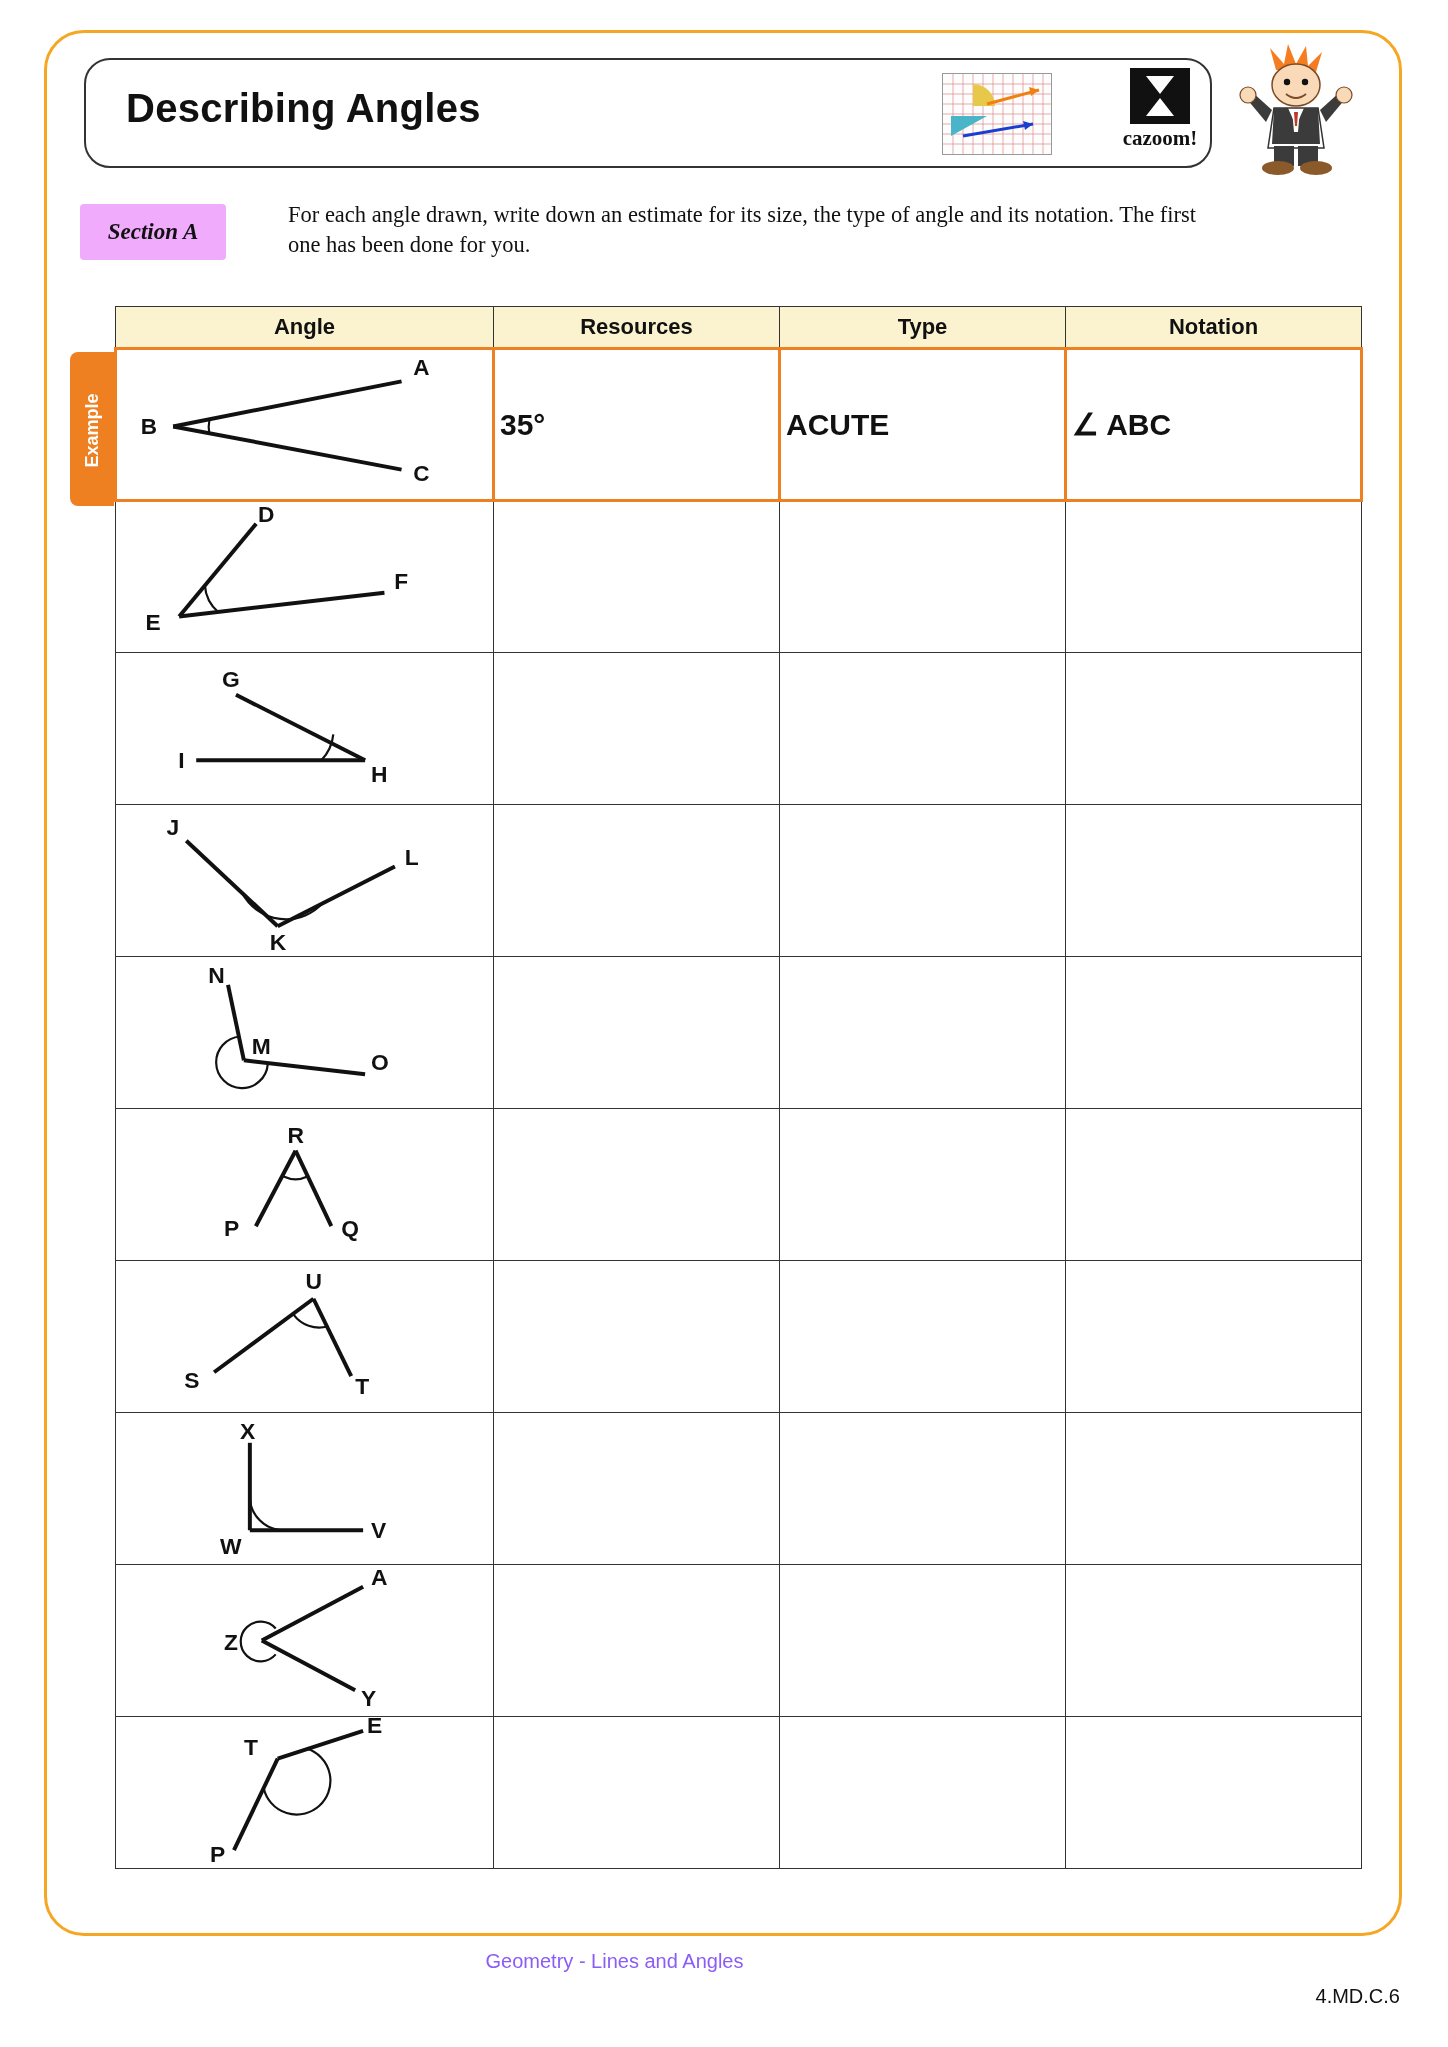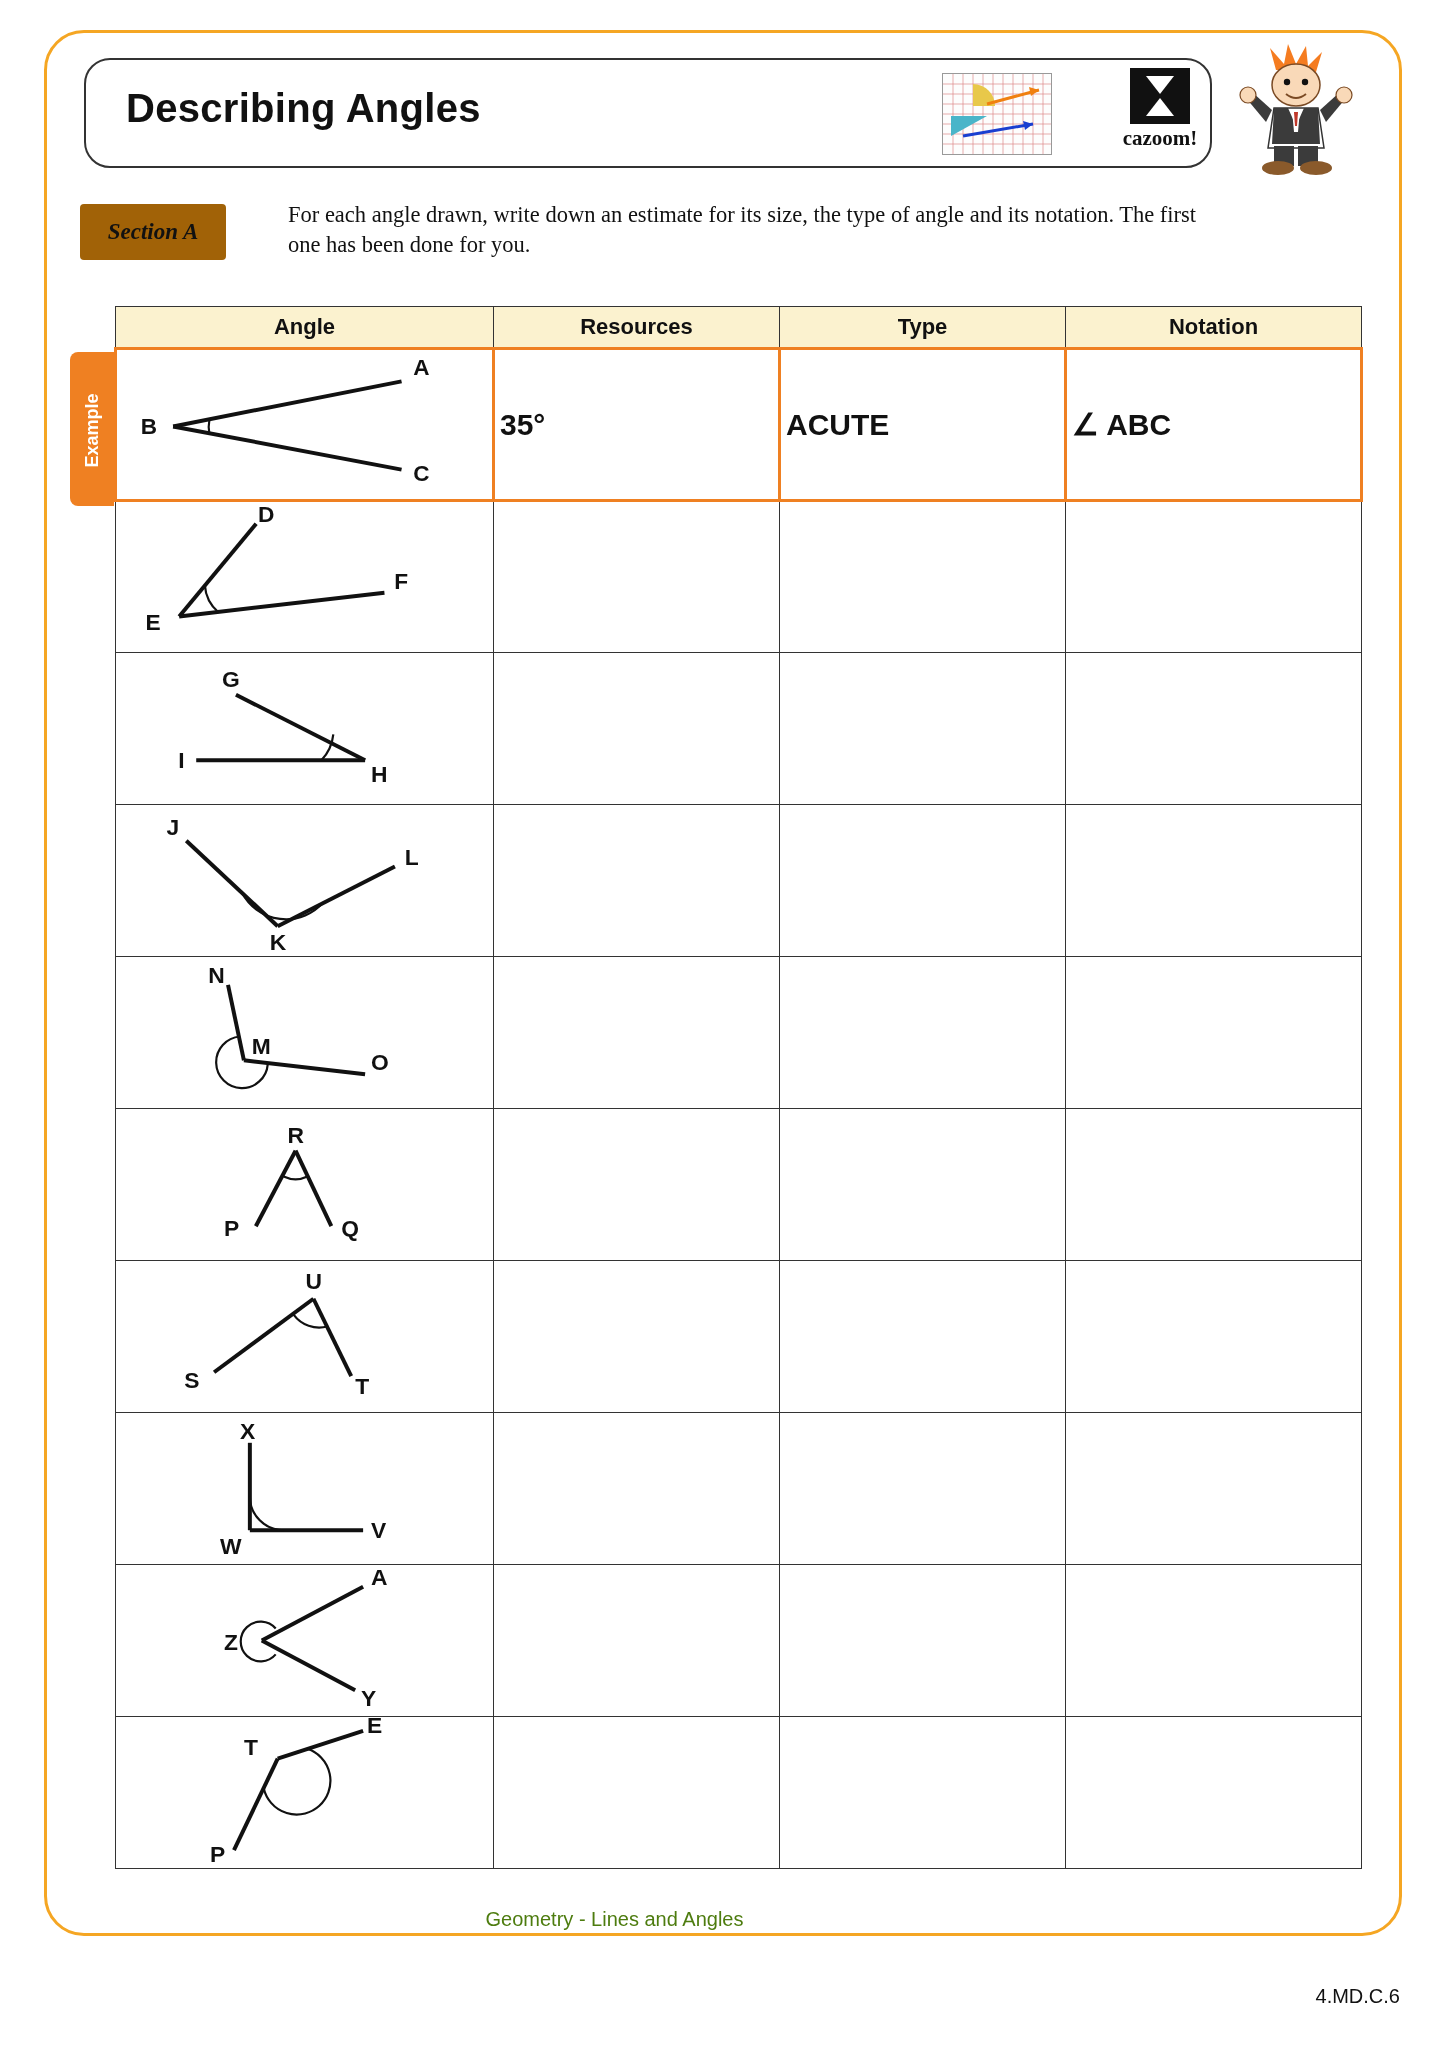--- a/index.html
+++ b/index.html
@@ -115,21 +115,21 @@
     width: 120px;
     height: 140px;
   }
   
   .section-badge {
     position: absolute;
     left: 80px;
     top: 204px;
     width: 146px;
     height: 56px;
-    background: #a16207;
+    background: #f0abfc;
     border-radius: 4px;
     display: flex;
     align-items: center;
     justify-content: center;
     font-family: "Liberation Serif", serif;
     font-weight: bold;
     font-style: italic;
     font-size: 23px;
     color: #111;
   }
@@ -221,25 +221,25 @@
     color: #111;
     line-height: 1.35;
   }
   .footer-left a {
     color: #1a3fd0;
     text-decoration: underline;
   }
   .footer-center {
     position: absolute;
     left: 0;
-    top: 1908px;
+    top: 1950px;
     width: 1229px;
     text-align: center;
     font-size: 20px;
-    color: #4d7c0f;
+    color: #8b5cf6;
   }
   .footer-right {
     position: absolute;
     right: 48px;
     top: 1985px;
     font-size: 20px;
     color: #111;
   }
   .notation-symbol { font-size: 30px; }
 </style>

